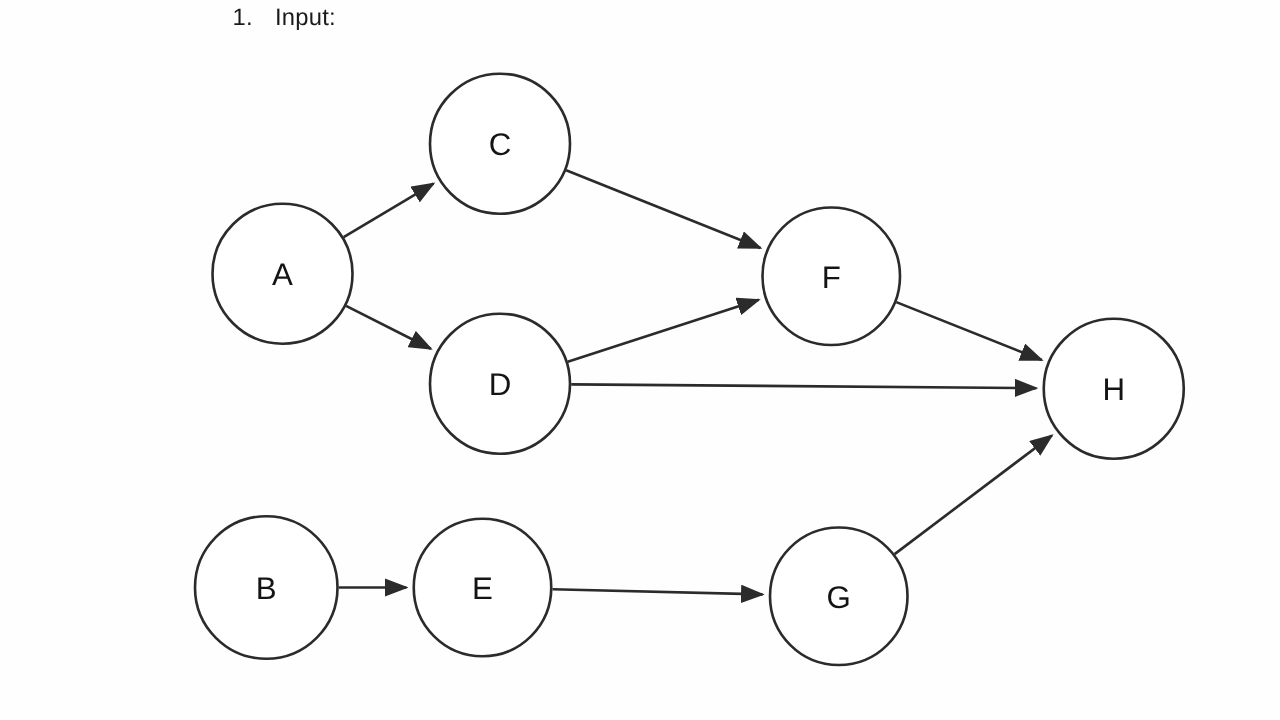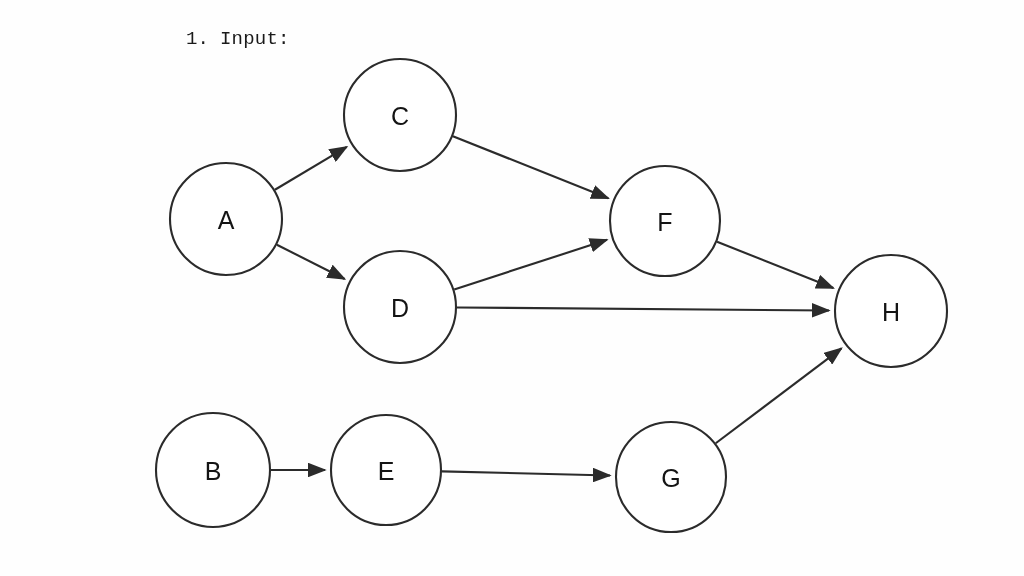--- a/index.html
+++ b/index.html
@@ -19,22 +19,22 @@
   #canvas-root {
     position: absolute;
     left: 0;
     top: 0;
     width: 1024px;
     height: 576px;
   }
   .list-header {
     position: absolute;
     left: 186px;
-    top: 28px;
-    font-family: Liberation Mono, monospace;
+    top: 4px;
+    font-family: Liberation Sans, sans-serif;
     font-size: 19px;
     color: #1a1a1a;
     letter-spacing: 0.2px;
     white-space: nowrap;
     user-select: none;
   }
   .list-header .marker {
     display: inline-block;
     width: 34px;
   }

